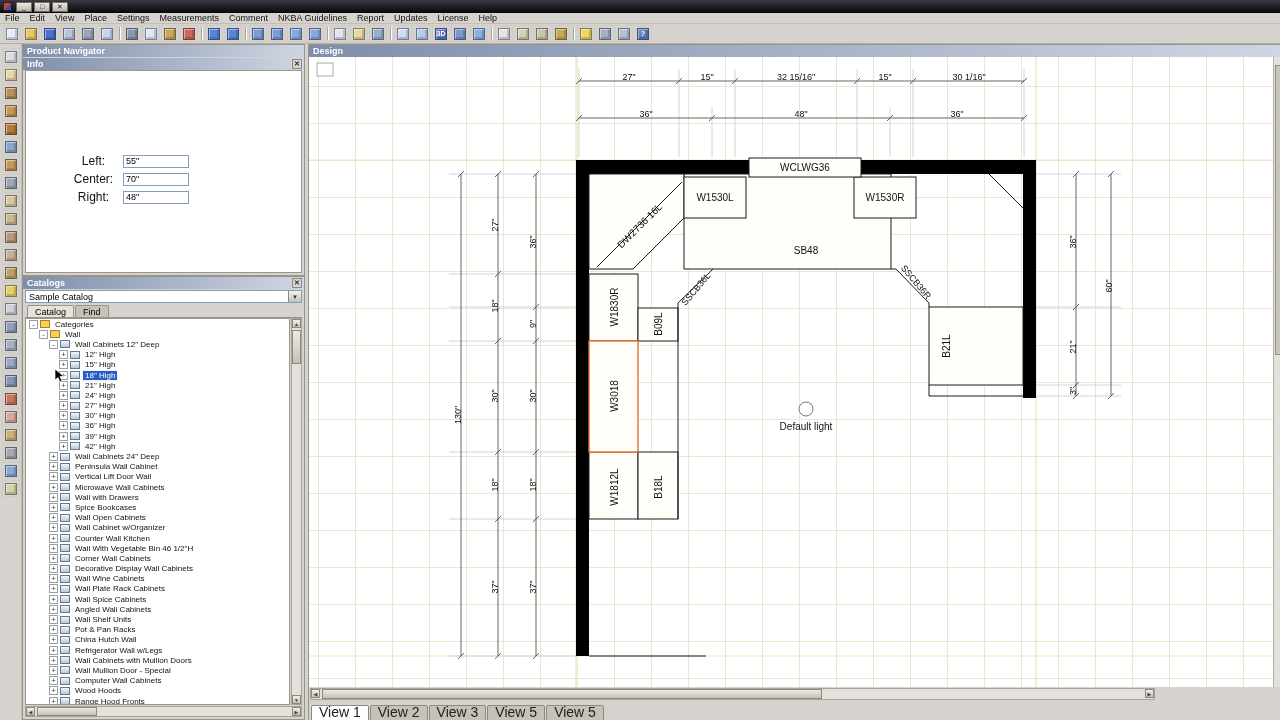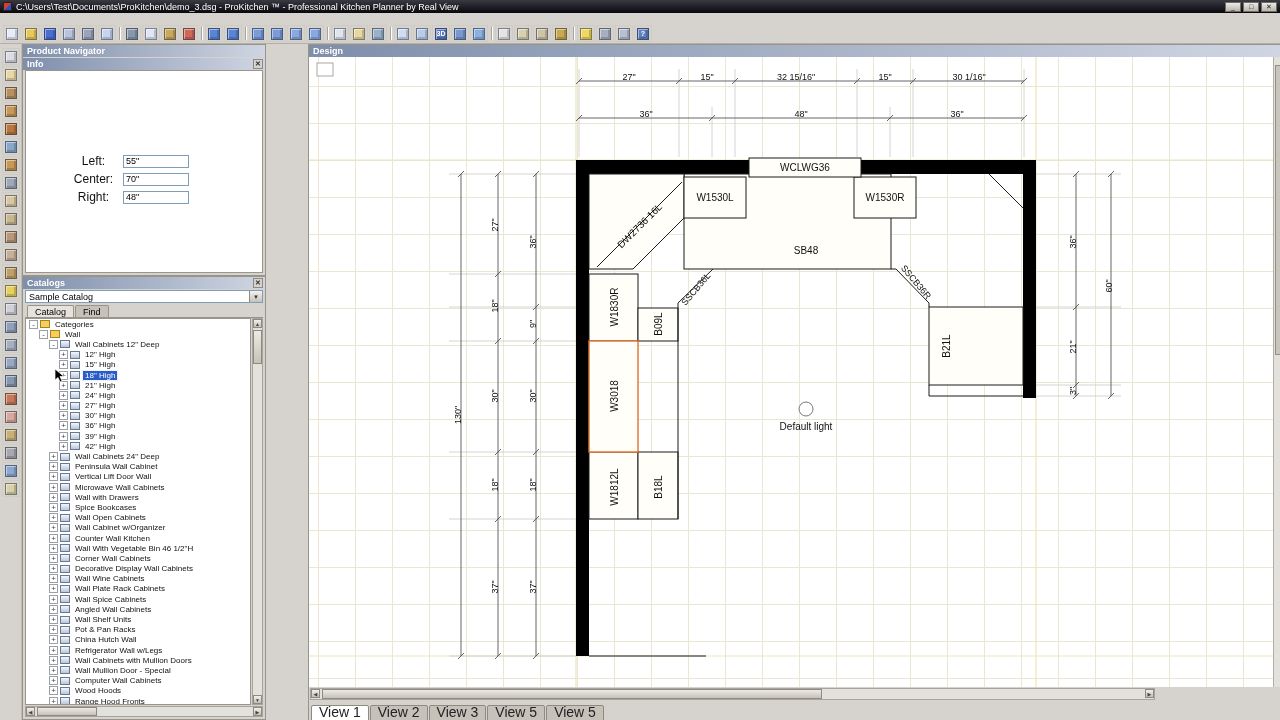--- a/index.html
+++ b/index.html
@@ -20,21 +20,21 @@
   .toolbar{position:absolute;top:24px;left:0;width:100%;height:20px;background:#d6d3ce;border-bottom:1px solid #b3afa7;display:flex;align-items:center;padding-left:3px;gap:1px}
   .tbtn,.sbtn{width:18px;height:17px;display:flex;align-items:center;justify-content:center;border:1px solid #cfccc5;background:#d6d3ce;flex:none}
   .tbtn-sep{width:5px;height:17px;position:relative;flex:none}
   .tbtn-sep::after{content:"";position:absolute;left:2px;top:2px;bottom:2px;width:1px;background:#a8a49c;box-shadow:1px 0 0 #fff}
   .icon-chip{width:12px;height:12px;display:flex;align-items:center;justify-content:center;font-size:7px;font-weight:bold;color:#fff;border:1px solid rgba(20,30,50,.5);box-shadow:inset 1px 1px 0 rgba(255,255,255,.45),inset -2px -2px 0 rgba(0,0,0,.18)}
 
   
   .toolstrip{position:absolute;left:0;top:44px;width:22px;bottom:0;background:#d6d3ce;border-right:1px solid #c0bcb4;display:flex;flex-direction:column;align-items:center;padding-top:4px;gap:1px}
 
   
-  .panel{position:absolute;left:22px;width:244px;background:#d6d3ce;border:1px solid #989588}
+  .panel{position:absolute;left:22px;width:283px;background:#d6d3ce;border:1px solid #989588}
   .pn{top:44px;height:232px}
   .cat{top:276px;height:444px}
   .phead{height:12px;background:linear-gradient(90deg,#7e8eab,#cfd5e2);color:#fff;font-size:9px;font-weight:bold;display:flex;align-items:center;padding:0 4px;position:relative}
   .px{position:absolute;right:2px;top:1px;width:10px;height:10px;font-size:7px;color:#333;background:#d6d3ce;border:1px solid #8d8a82;line-height:8px;text-align:center}
   .pbody{position:absolute;top:25px;bottom:2px;left:2px;right:2px;background:#fff;border:1px solid #9a968e;overflow:hidden}
   .ifrow{display:flex;align-items:center;height:18px;padding-left:42px}
   .iflabel{width:55px;text-align:center;font-size:12px;padding-right:4px;color:#111}
   .ifinput{width:66px;height:13px;font-size:9px;font-family:"Liberation Sans",sans-serif;border:1px solid #7f9db9;background:#fff;padding:0 2px}
 
   
@@ -74,28 +74,41 @@
   
   .cursor{position:absolute;left:55px;top:369px;width:10px;height:14px;pointer-events:none;z-index:50}
 </style>
 </head>
 <body>
 
 <div class="app">
 
   <div class="titlebar">
     <span class="app-icon"></span>
-    <span class="title-text">C:\Users\Test\Documents\ProKitchen\demo_3.dsg - ProKitchen ™ - Professional Kitchen Planner by Real View</span>
     <span class="win-btns">
       <span class="wb">_</span>
       <span class="wb">□</span>
       <span class="wb">✕</span>
     </span>
   </div>
 
+  <div class="menubar" id="menubar">
+      <div class="menu-item">File</div>
+      <div class="menu-item">Edit</div>
+      <div class="menu-item">View</div>
+      <div class="menu-item">Place</div>
+      <div class="menu-item">Settings</div>
+      <div class="menu-item">Measurements</div>
+      <div class="menu-item">Comment</div>
+      <div class="menu-item">NKBA Guidelines</div>
+      <div class="menu-item">Report</div>
+      <div class="menu-item">Updates</div>
+      <div class="menu-item">License</div>
+      <div class="menu-item">Help</div>
+    </div>
 
   <div class="toolbar" id="toolbar">
       <div class="tbtn">
         <span class="icon-chip" style="background: rgb(232, 236, 248);"></span>
       </div>
       <div class="tbtn">
         <span class="icon-chip" style="background: rgb(232, 200, 90);"></span>
       </div>
       <div class="tbtn">
         <span class="icon-chip" style="background: rgb(74, 111, 208);"></span>

